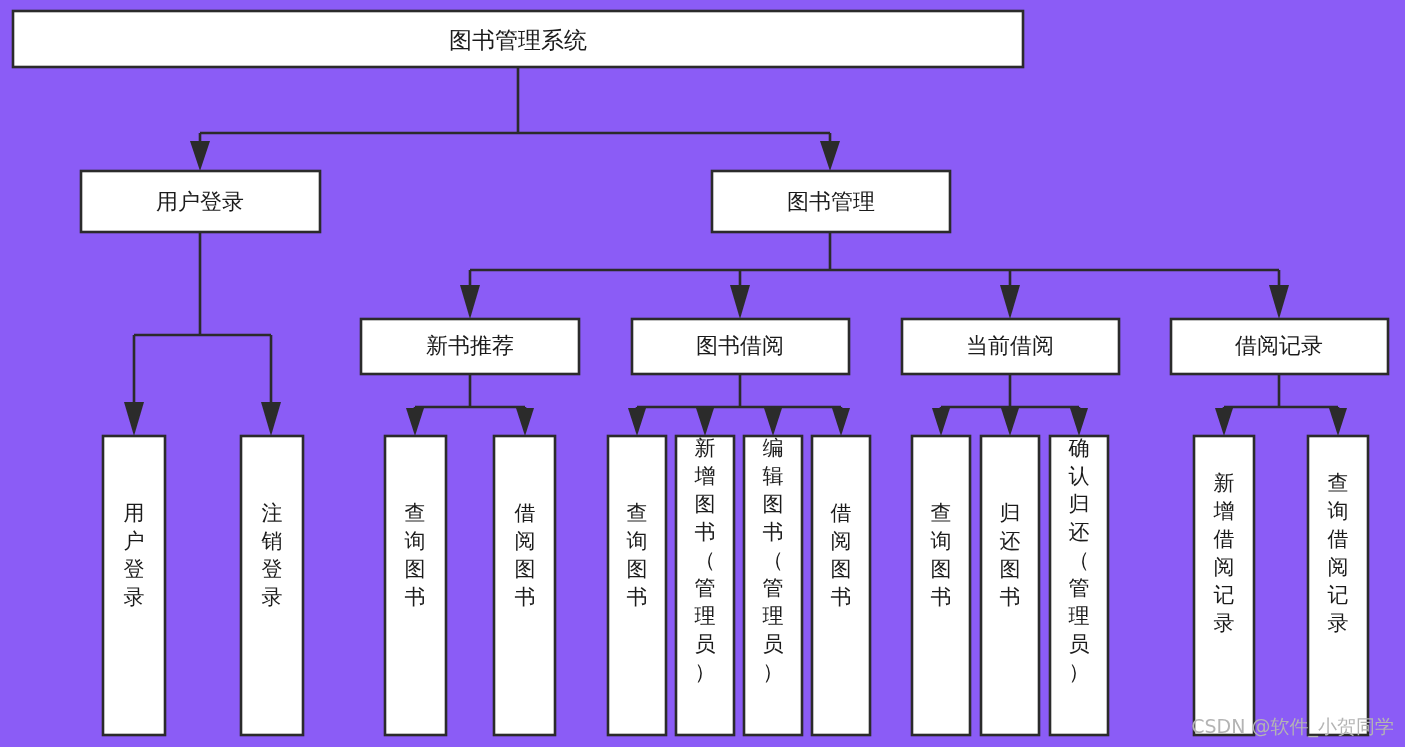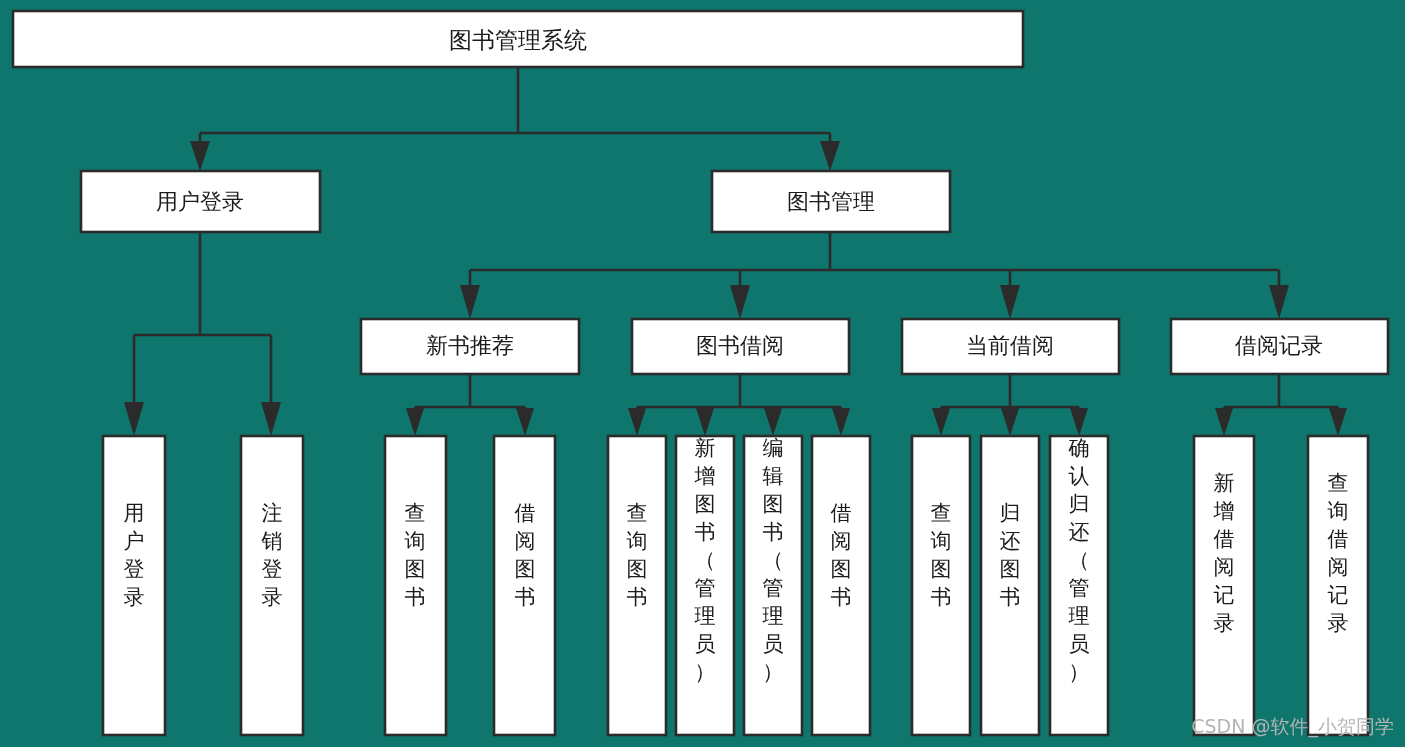--- a/index.html
+++ b/index.html
@@ -8,21 +8,21 @@
     padding: 0;
     background: #ffffff;
   }
   body {
     font-family: "Liberation Sans", "DejaVu Sans", sans-serif;
   }
   #diagram-root {
     position: relative;
     width: 1405px;
     height: 747px;
-    background: #0f766e;
+    background: #8b5cf6;
     overflow: hidden;
   }
   svg.diagram-canvas {
     position: absolute;
     left: 0;
     top: 0;
     width: 1405px;
     height: 747px;
     display: block;
   }

